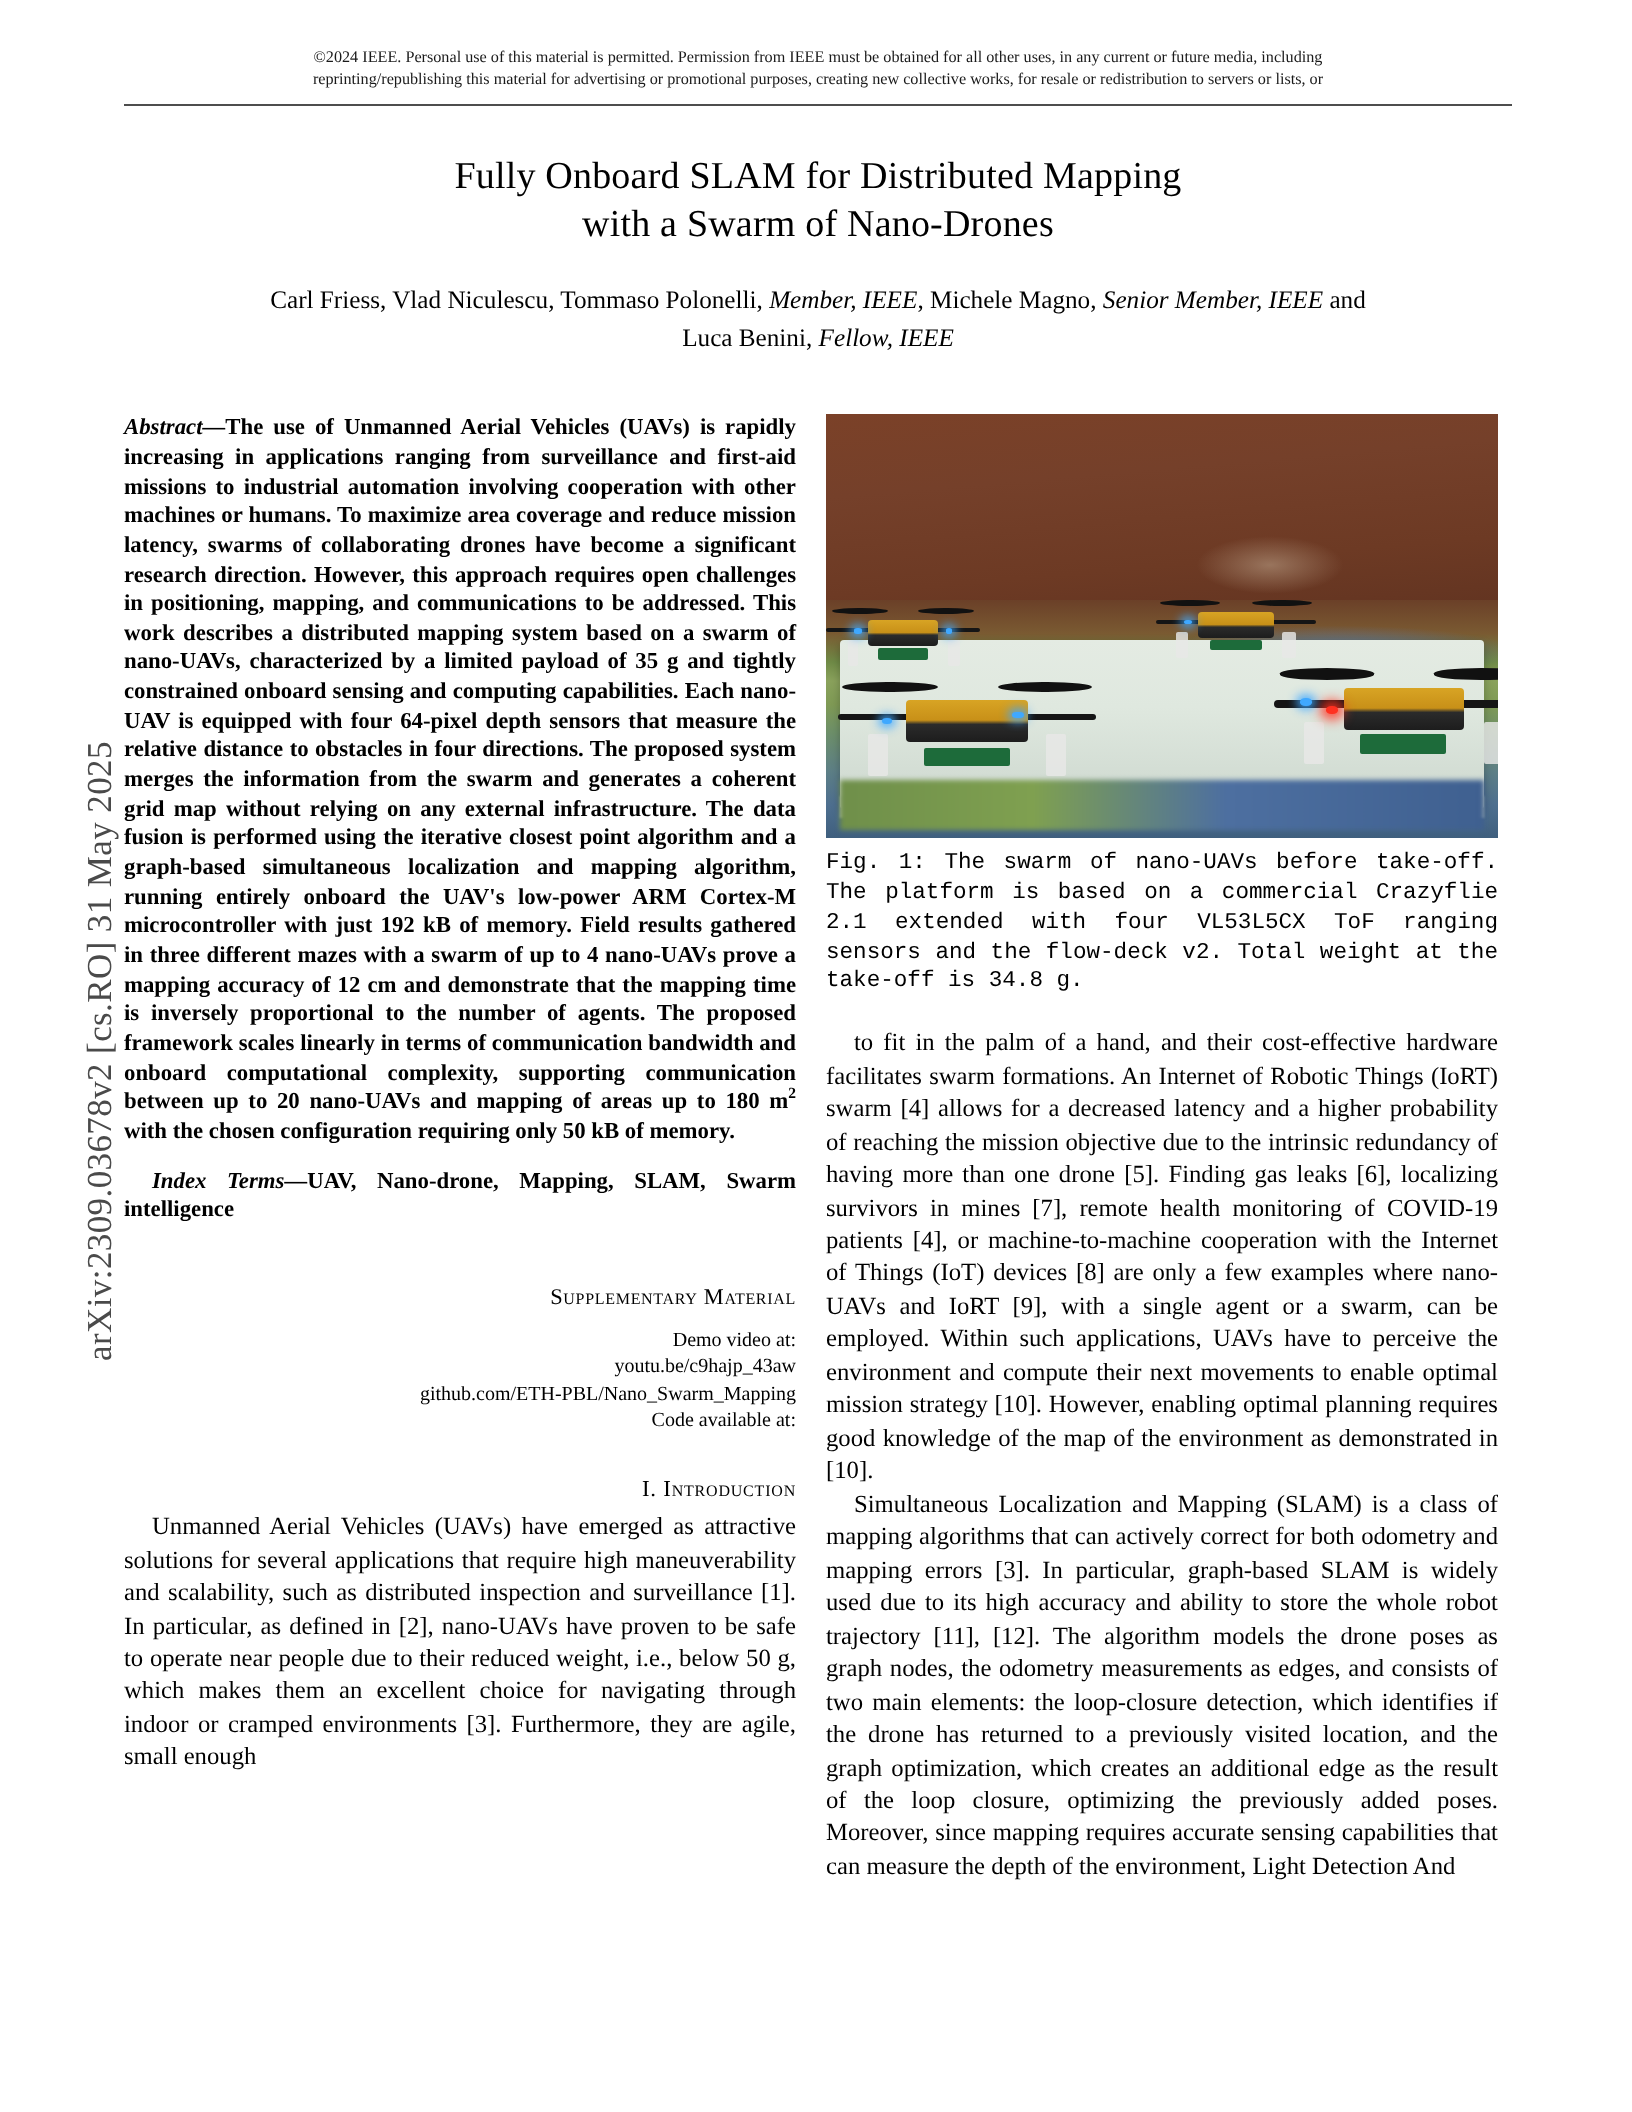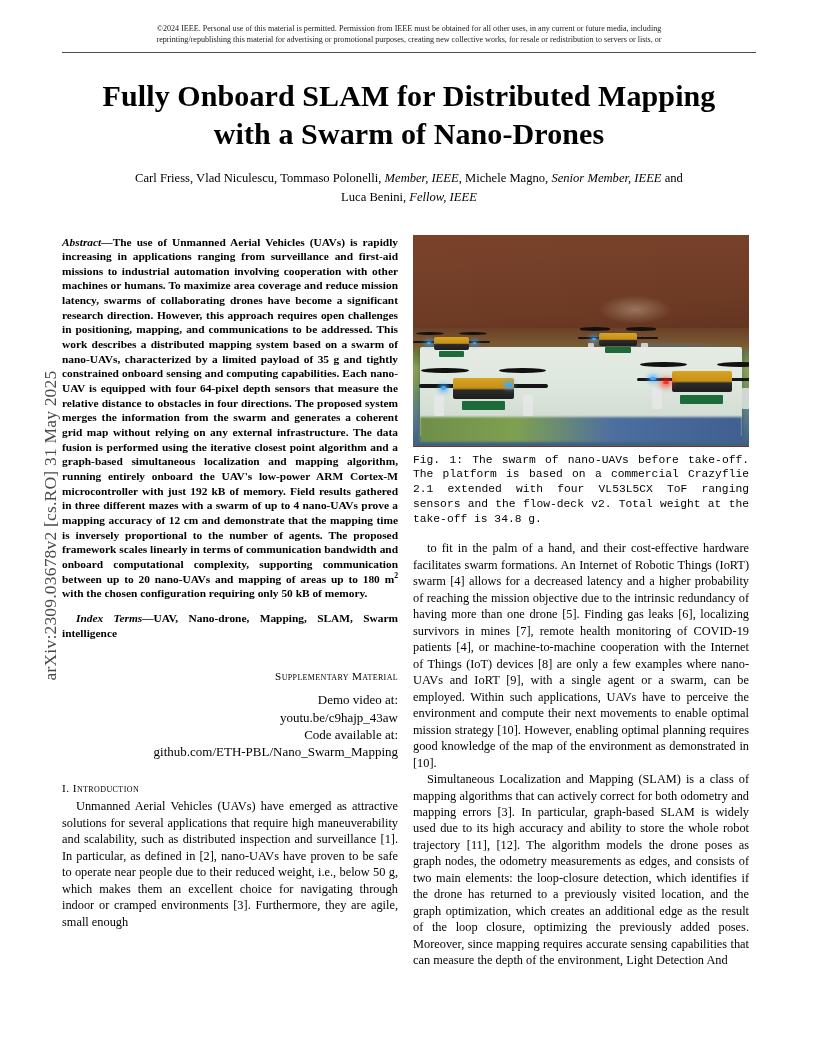--- a/index.html
+++ b/index.html
@@ -61,23 +61,23 @@
     margin: 7px 0 0 0;
     width: 100%;
   }
 
   
   #title-block {
     margin-top: 24px;
     text-align: center;
   }
   #paper-title {
-    font-size: 30px;
+    font-size: 19px;
     line-height: 1.24;
-    font-weight: bold;
+    font-weight: normal;
     margin: 0;
     letter-spacing: 0.1px;
   }
   #authors {
     margin-top: 17px;
     font-size: 12.6px;
     line-height: 1.5;
     padding: 0 12px;
   }
   #authors .it { font-style: italic; }
@@ -122,27 +122,27 @@
     margin-top: 30px;
     text-align: right;
   }
   #supp-heading {
     font-size: 11.2px;
     font-variant: small-caps;
     letter-spacing: 0.35px;
     margin-bottom: 9px;
   }
   .supp-line {
-    font-size: 13px;
+    font-size: 10px;
     line-height: 1.33;
   }
 
   
   .section-heading {
-    text-align: left;
+    text-align: right;
     font-size: 11.4px;
     font-variant: small-caps;
     letter-spacing: 0.4px;
     margin: 22px 0 4px 0;
   }
 
   
   .body-par {
     font-size: 12.35px;
     line-height: 1.335;
@@ -264,22 +264,22 @@
     <div class="col" id="left-column">
 
       <p id="abstract"><span class="lead">Abstract—</span><span>The use of Unmanned Aerial Vehicles (UAVs) is rapidly increasing in applications ranging from surveillance and first-aid missions to industrial automation involving cooperation with other machines or humans. To maximize area coverage and reduce mission latency, swarms of collaborating drones have become a significant research direction. However, this approach requires open challenges in positioning, mapping, and communications to be addressed. This work describes a distributed mapping system based on a swarm of nano-UAVs, characterized by a limited payload of 35 g and tightly constrained onboard sensing and computing capabilities. Each nano-UAV is equipped with four 64-pixel depth sensors that measure the relative distance to obstacles in four directions. The proposed system merges the information from the swarm and generates a coherent grid map without relying on any external infrastructure. The data fusion is performed using the iterative closest point algorithm and a graph-based simultaneous localization and mapping algorithm, running entirely onboard the UAV's low-power ARM Cortex-M microcontroller with just 192 kB of memory. Field results gathered in three different mazes with a swarm of up to 4 nano-UAVs prove a mapping accuracy of 12 cm and demonstrate that the mapping time is inversely proportional to the number of agents. The proposed framework scales linearly in terms of communication bandwidth and onboard computational complexity, supporting communication between up to 20 nano-UAVs and mapping of areas up to 180 m</span><sup class="sup">2</sup><span> with the chosen configuration requiring only 50 kB of memory.</span></p>
 
       <p id="index-terms"><span class="lead">Index Terms—</span><span>UAV, Nano-drone, Mapping, SLAM, Swarm intelligence</span></p>
 
       <div id="supplementary">
         <div id="supp-heading">Supplementary Material</div>
         <div class="supp-line">Demo video at:</div>
         <div class="supp-line">youtu.be/c9hajp_43aw</div>
+        <div class="supp-line">github.com/ETH-PBL/Nano_Swarm_Mapping</div>
         <div class="supp-line">Code available at:</div>
-        <div class="supp-line">github.com/ETH-PBL/Nano_Swarm_Mapping</div>
       </div>
 
       <div class="section-heading">I.  Introduction</div>
 
       <p class="body-par">Unmanned Aerial Vehicles (UAVs) have emerged as attractive solutions for several applications that require high maneuverability and scalability, such as distributed inspection and surveillance [1]. In particular, as defined in  [2], nano-UAVs have proven to be safe to operate near people due to their reduced weight, i.e., below 50 g, which makes them an excellent choice for navigating through indoor or cramped environments [3]. Furthermore, they are agile, small enough</p>
 
     </div>
 
     <div class="col" id="right-column">
 

